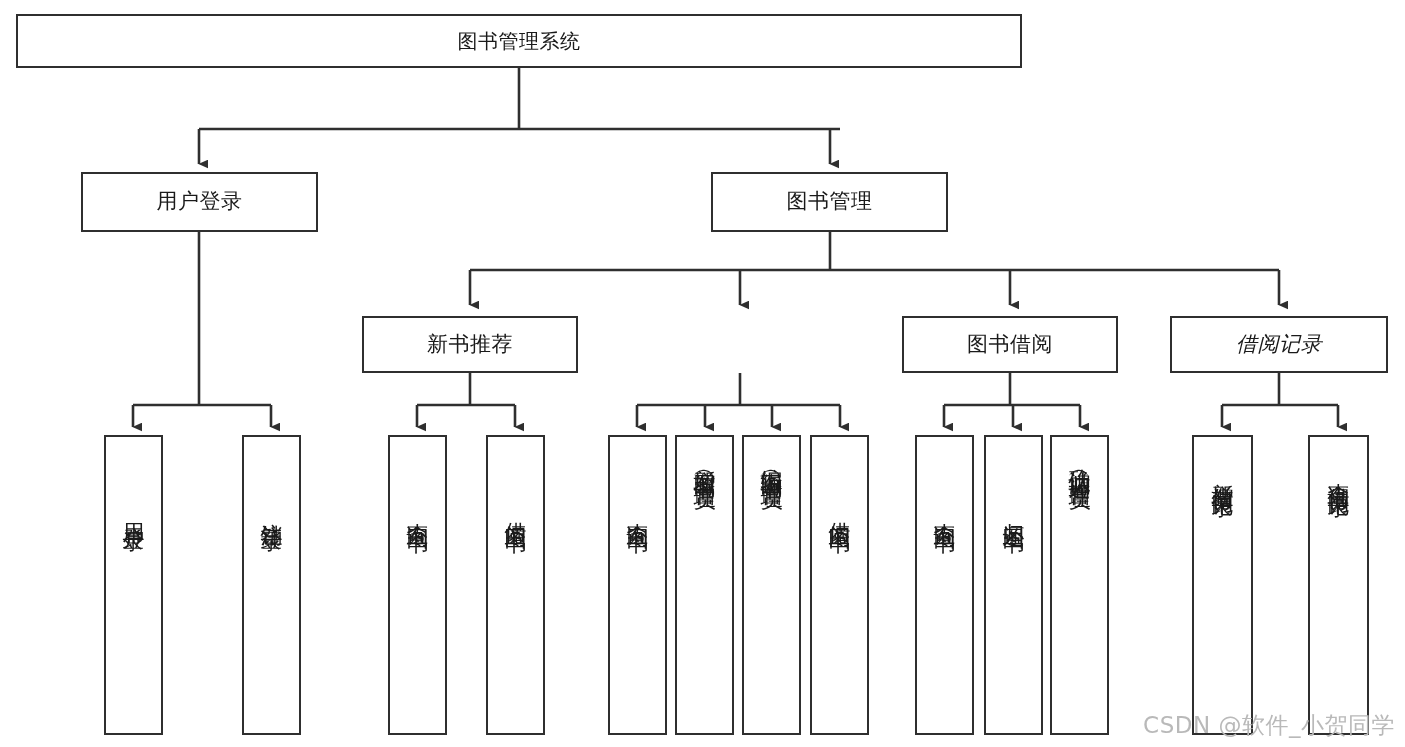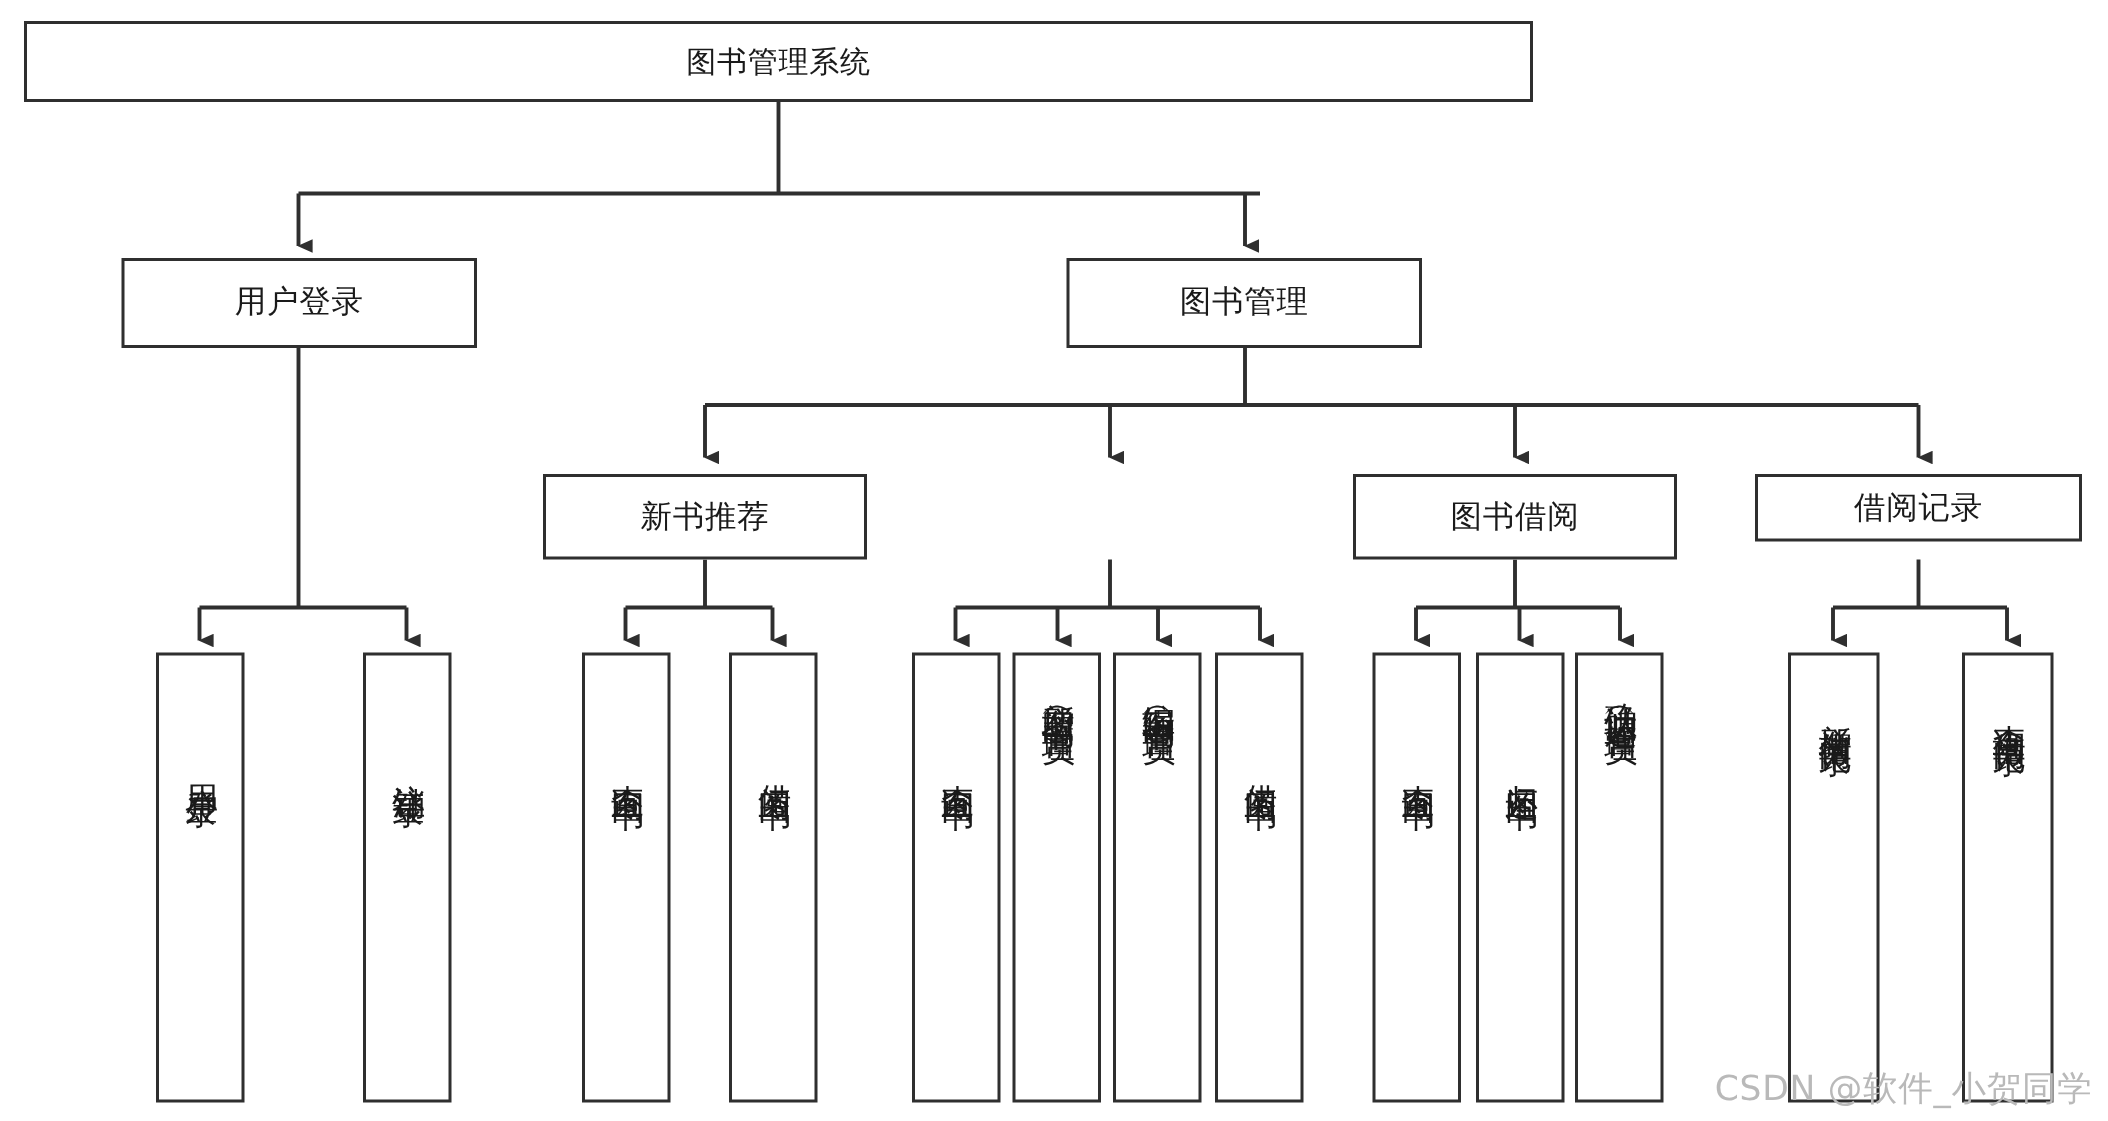--- a/index.html
+++ b/index.html
@@ -142,21 +142,21 @@
   <div class="node horizontal" style="left:711px; top:172px; width:237px; height:60px;">
     <span class="label">图书管理</span>
   </div>
 
   <div class="node horizontal" style="left:362px; top:316px; width:216px; height:57px;">
     <span class="label">新书推荐</span>
   </div>
   <div class="node horizontal" style="left:902px; top:316px; width:216px; height:57px;">
     <span class="label">图书借阅</span>
   </div>
-  <div class="node horizontal" style="left:1170px; top:316px; width:218px; height:45px;">
+  <div class="node horizontal" style="left:1170px; top:316px; width:218px; height:57px;font-style:italic;">
     <span class="label">借阅记录</span>
   </div>
 
   <div class="node vertical mid" style="left:104px; top:435px; width:59px; height:300px;">
     <span class="label">用户登录</span>
   </div>
   <div class="node vertical mid" style="left:242px; top:435px; width:59px; height:300px;">
     <span class="label">注销登录</span>
   </div>
 

